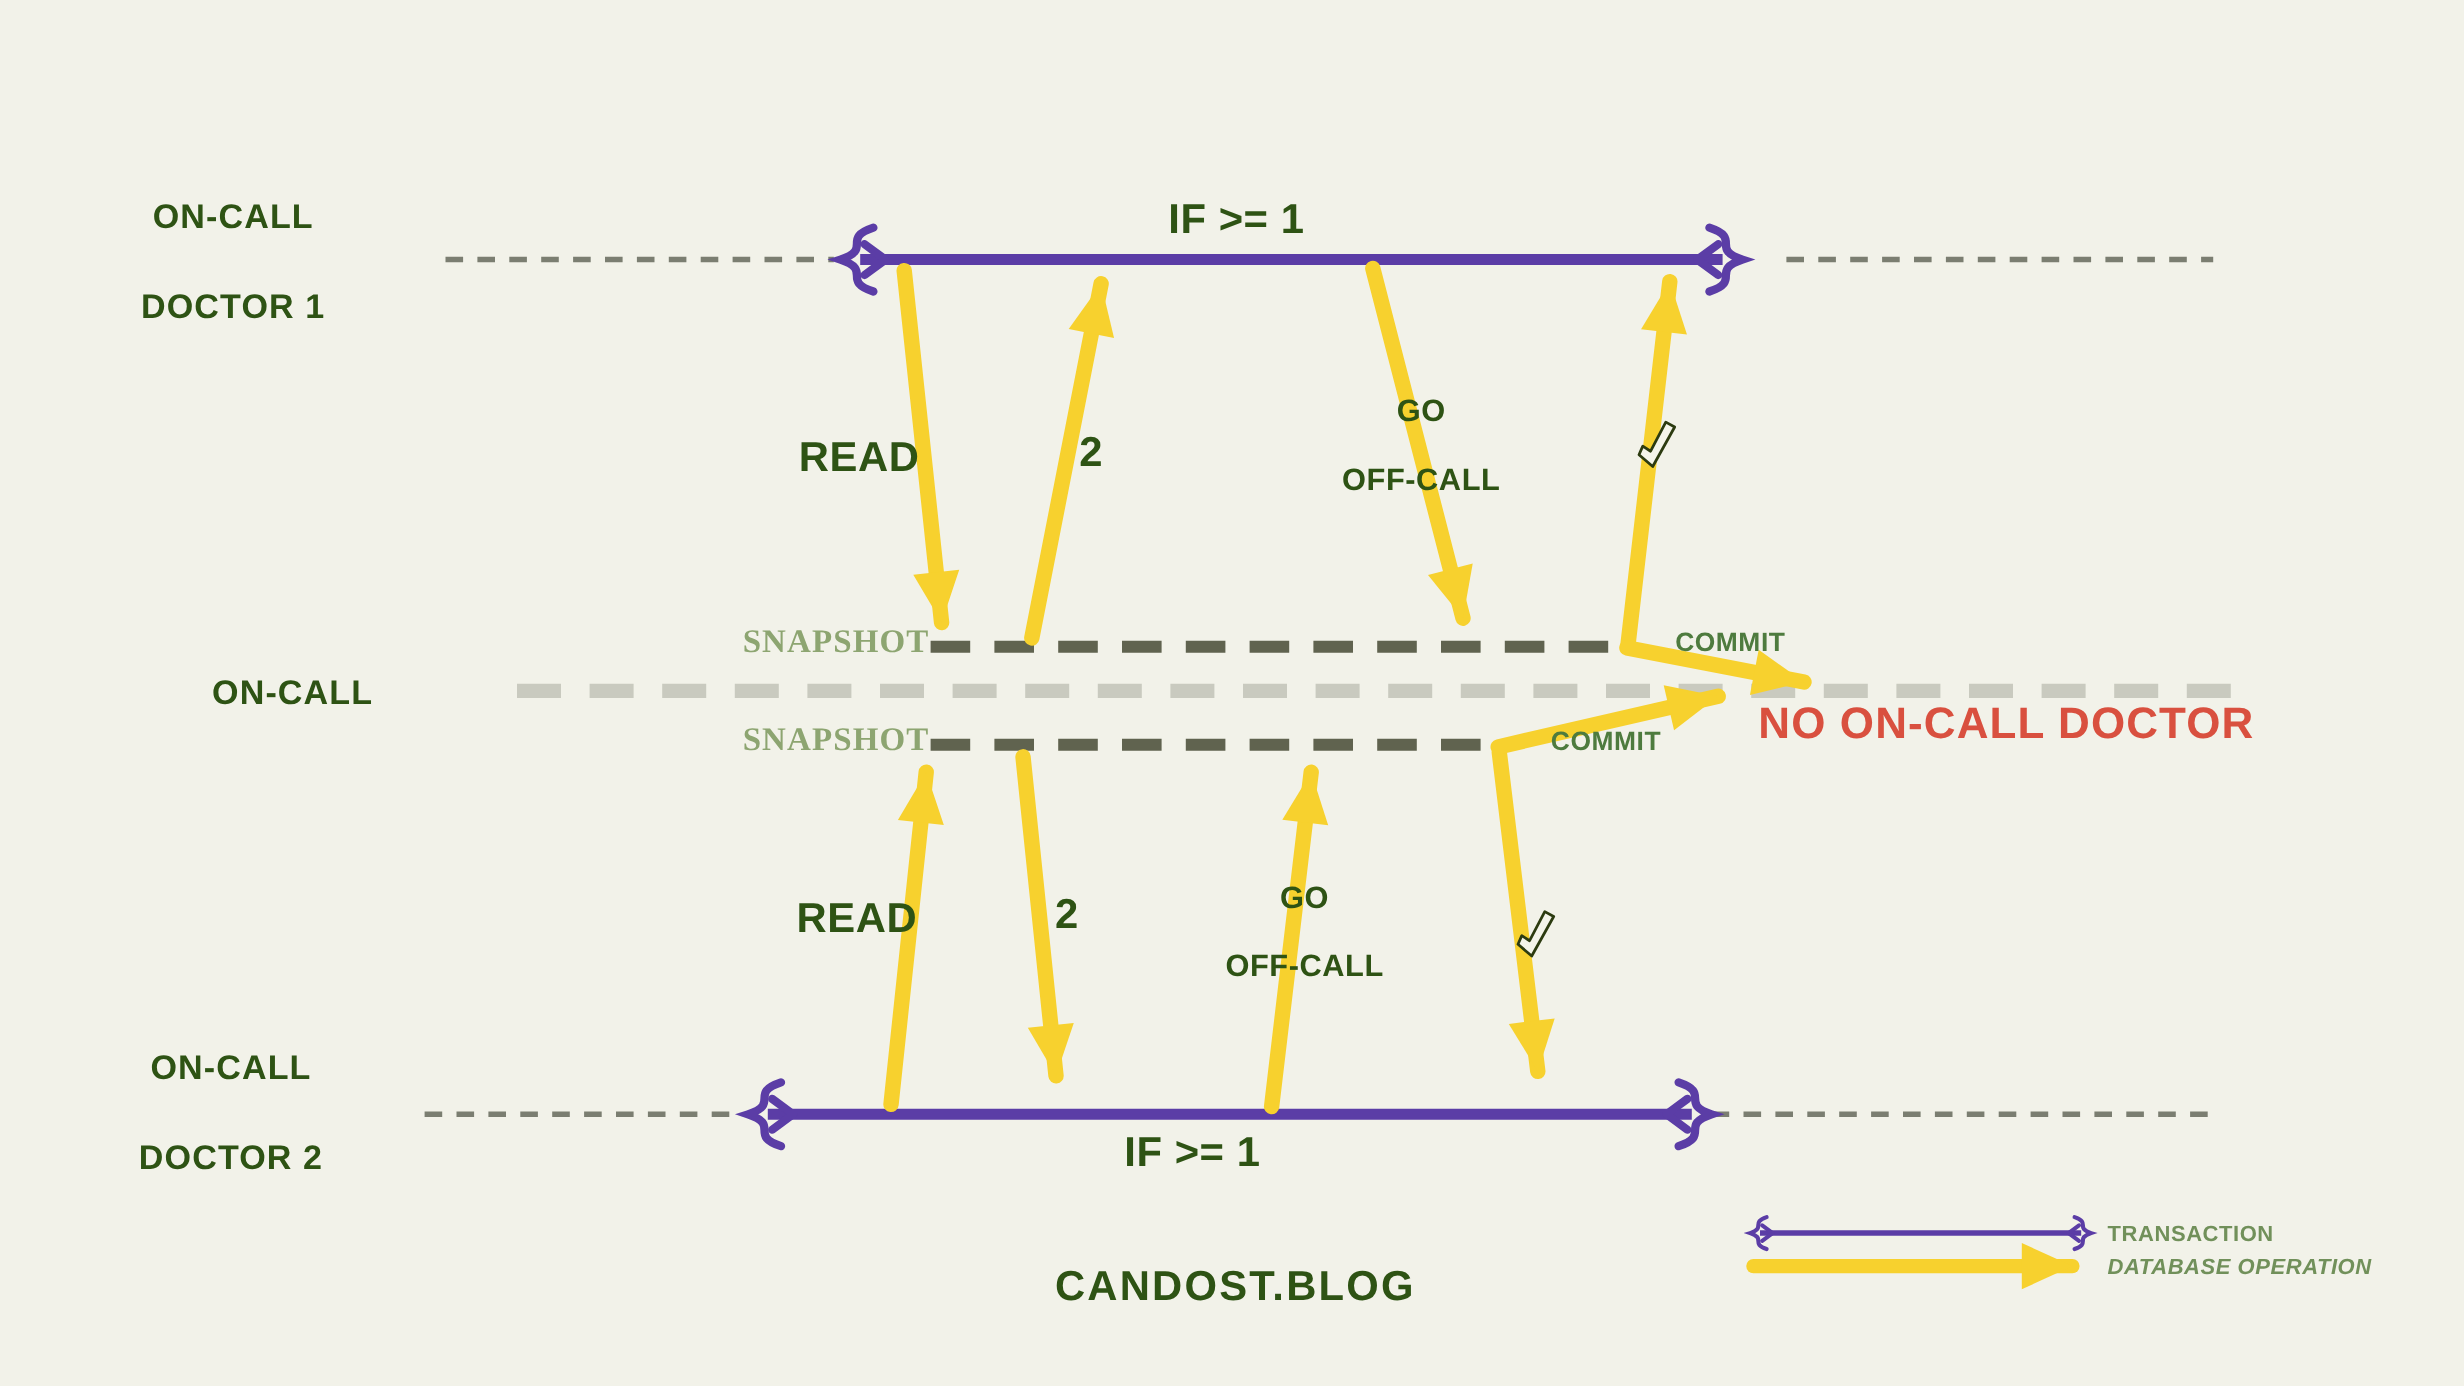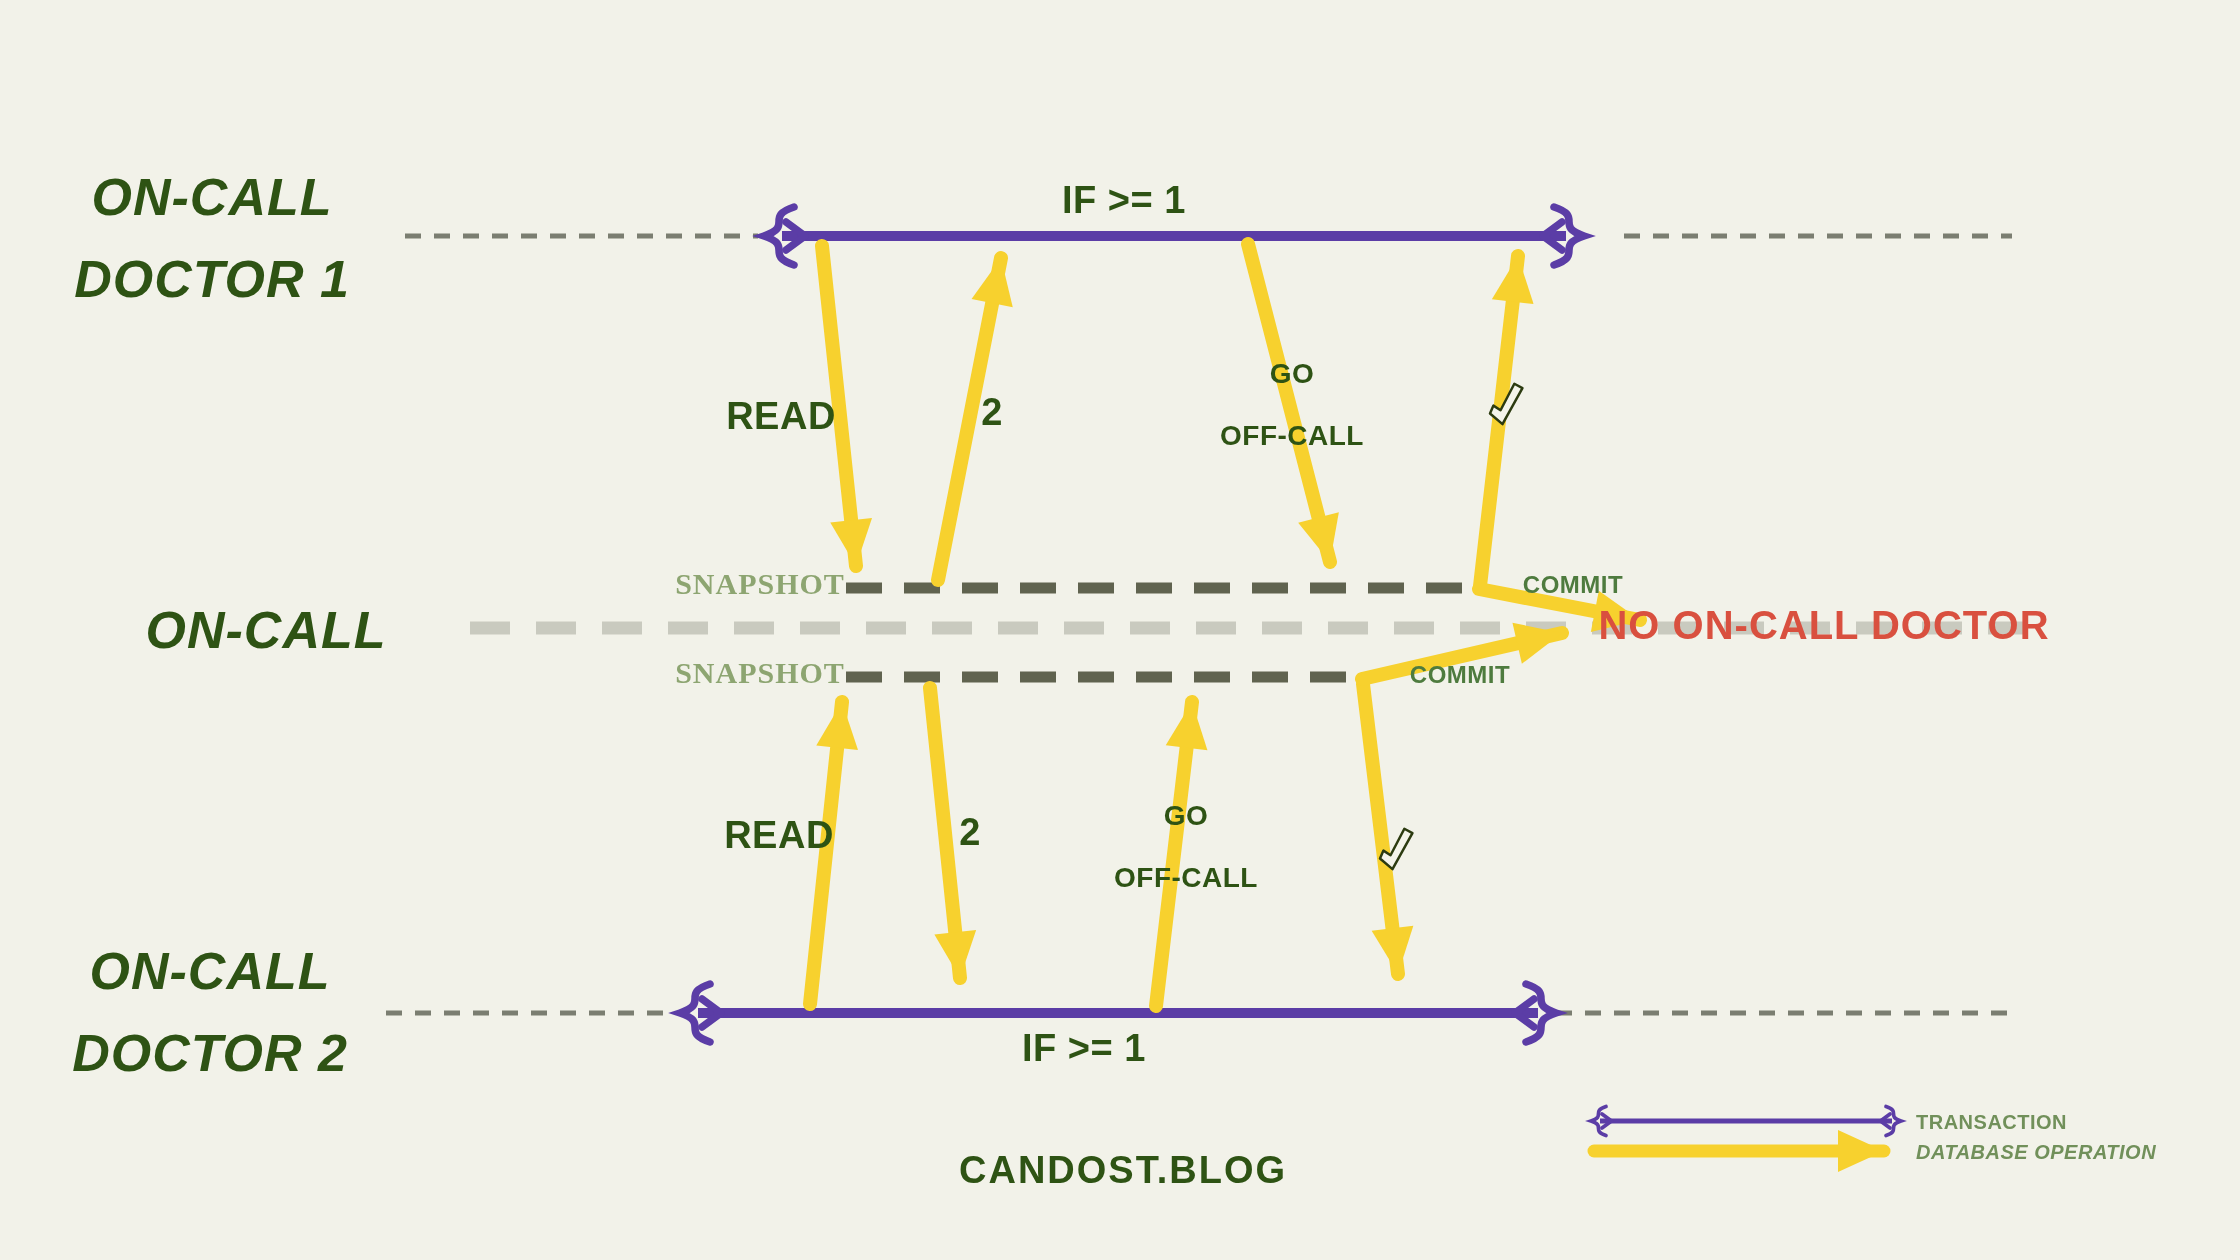--- a/index.html
+++ b/index.html
@@ -20,21 +20,21 @@
   .lbl{
     position:absolute;
     transform:translate(-50%,-50%);
     font-weight:bold;
     white-space:nowrap;
     text-align:center;
     color:var(--ink);
     letter-spacing:0.5px;
     line-height:1.0;
   }
-  .lane-title{font-size:52px;line-height:82px;letter-spacing:1px;font-style:italic;}
+  .lane-title{font-size:31px;line-height:82px;letter-spacing:1px;}
   .cond{font-size:38px;}
   .op{font-size:38px;}
   .op2{font-size:28px;line-height:62px;}
   .snap{font-size:30px;color:var(--sage);letter-spacing:1px;font-family:Liberation Serif, serif;}
   .commit{font-size:24px;color:var(--commit);letter-spacing:0.5px;text-align:center;}
   .result{font-size:40px;color:var(--red);letter-spacing:1px;}
   .footer{font-size:38px;letter-spacing:2px;}
   .legend-lbl{font-size:20px;color:var(--legend);transform:translate(0,-50%);letter-spacing:0.5px;}
 </style>
 </head>
@@ -129,20 +129,20 @@
 
   <div class="lbl op" style="left:779px;top:835px;">READ</div>
   <div class="lbl op" style="left:970px;top:832px;">2</div>
   <div class="lbl op2" style="left:1186px;top:847px;">
     <div>GO</div>
     <div>OFF-CALL</div>
   </div>
   <div class="lbl snap" style="left:760px;top:673px;">SNAPSHOT</div>
   <div class="lbl commit" style="left:1460px;top:675px;">COMMIT</div>
 
-  <div class="lbl result" style="left:1824px;top:625px;text-align:right;">NO ON-CALL DOCTOR</div>
+  <div class="lbl result" style="left:1824px;top:658px;text-align:right;">NO ON-CALL DOCTOR</div>
 
   <div class="lbl footer" style="left:1123px;top:1170px;">CANDOST.BLOG</div>
 
   <div class="lbl legend-lbl" style="left:1916px;top:1122px;">TRANSACTION</div>
   <div class="lbl legend-lbl" style="left:1916px;top:1152px;font-style:italic;">DATABASE OPERATION</div>
 
 </div>
 
 </body></html>

